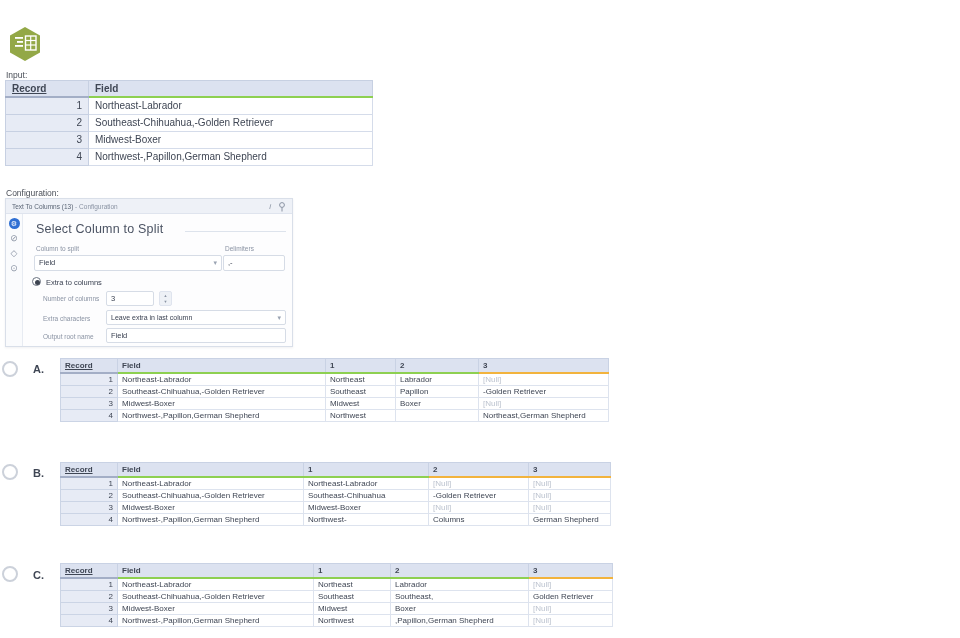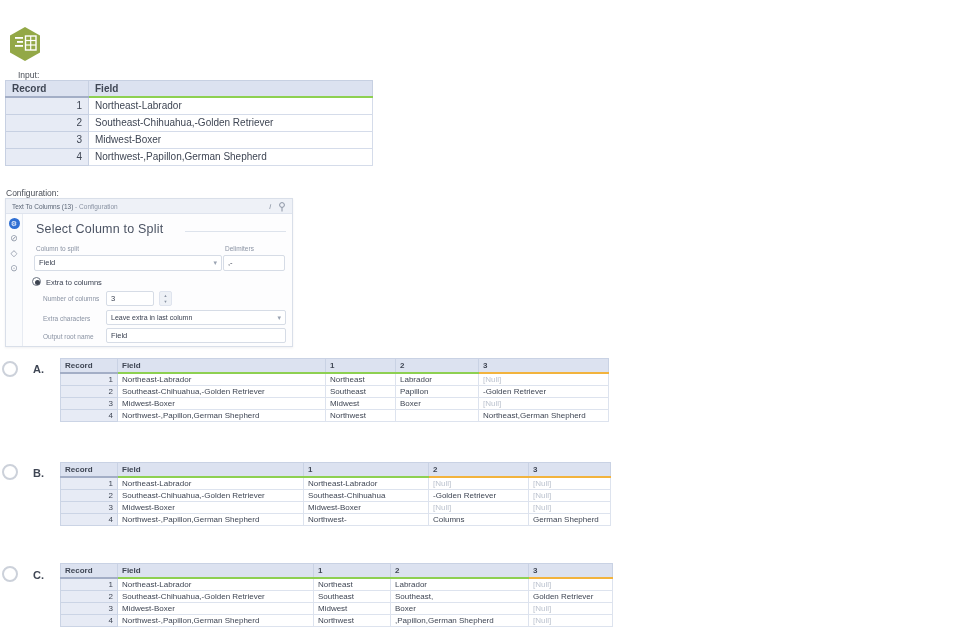--- a/index.html
+++ b/index.html
@@ -12,21 +12,21 @@
   
   table { border-collapse: collapse; table-layout: fixed; }
   .itbl { position: absolute; left: 5px; top: 80px; width: 367px; font-size: 10px; color: #3f4654; }
   .itbl th { background: #dce2f0; font-weight: bold; text-align: left; padding: 2px 6px; height: 15px;
              border: 1px solid #c7d0e2; }
   .itbl td { background: #fff; padding: 2px 6px; height: 17px; border: 1px solid #d5dcea; white-space: nowrap; overflow: hidden; }
   .itbl td.rec { background: #e7ebf5; text-align: right; border-color: #c7d0e2; }
 
   .u-green { border-bottom: 2px solid #8ed051 !important; }
   .u-orange { border-bottom: 2px solid #f2b33d !important; }
-  .u-gray { border-bottom: 2px solid #a3aec6 !important; }
+  .u-gray { border-bottom: 2px solid #a3aec6 !important; text-decoration: underline; }
 
   
   .cfg { position: absolute; left: 5px; top: 198px; width: 288px; height: 149px;
          background: #fdfdfe; border: 1px solid #d9dfe9; box-shadow: 0 1px 2px rgba(60,70,90,.08); }
   .cfg-title { position: absolute; left: 0; top: 0; right: 0; height: 15px; background: #eef1f7;
                border-bottom: 1px solid #dfe4ee; font-size: 6.5px; color: #5a6575; line-height: 15px; padding-left: 6px; }
   .cfg-title .sub { color: #8a93a3; }
   .cfg-title-icons { position: absolute; right: 6px; top: 0; height: 15px; display: flex; align-items: center; gap: 7px; }
   .info-glyph { font-size: 8px; color: #8a93a3; font-style: italic; }
   .cfg-side { position: absolute; left: 0; top: 15px; bottom: 0; width: 17px; background: #fafbfd;
@@ -75,21 +75,21 @@
       <rect x="7" y="11" width="8" height="1.8" fill="#fff"></rect>
       <rect x="9" y="15" width="6" height="1.8" fill="#fff"></rect>
       <rect x="7" y="19" width="8" height="1.8" fill="#fff"></rect>
       <rect x="17.5" y="10" width="10.5" height="14" fill="none" stroke="#fff" stroke-width="1.4"></rect>
       <line x1="17.5" y1="14.5" x2="28" y2="14.5" stroke="#fff" stroke-width="1.2"></line>
       <line x1="17.5" y1="19" x2="28" y2="19" stroke="#fff" stroke-width="1.2"></line>
       <line x1="22.7" y1="10" x2="22.7" y2="24" stroke="#fff" stroke-width="1.2"></line>
     </svg>
   </div>
 
-  <div class="sec-label" style="left:18px; top:70px;">Input:</div>
+  <div class="sec-label" style="left:6px; top:70px;">Input:</div>
 
   <table class="itbl">
     <colgroup>
         <col style="width:83px">
         <col style="width:284px">
       </colgroup>
     <tbody>
         <tr>
       <th class="u-gray">Record</th>
       <th class="u-green">Field</th>

